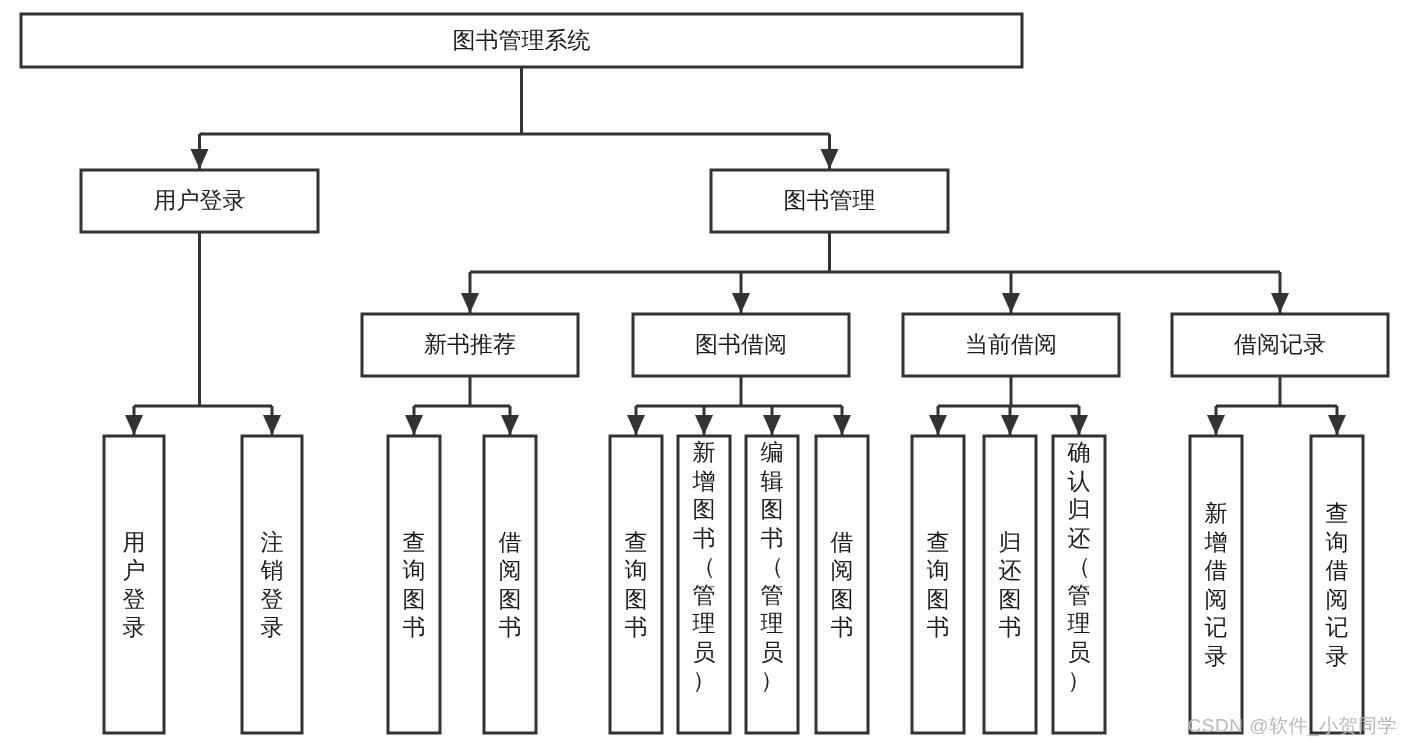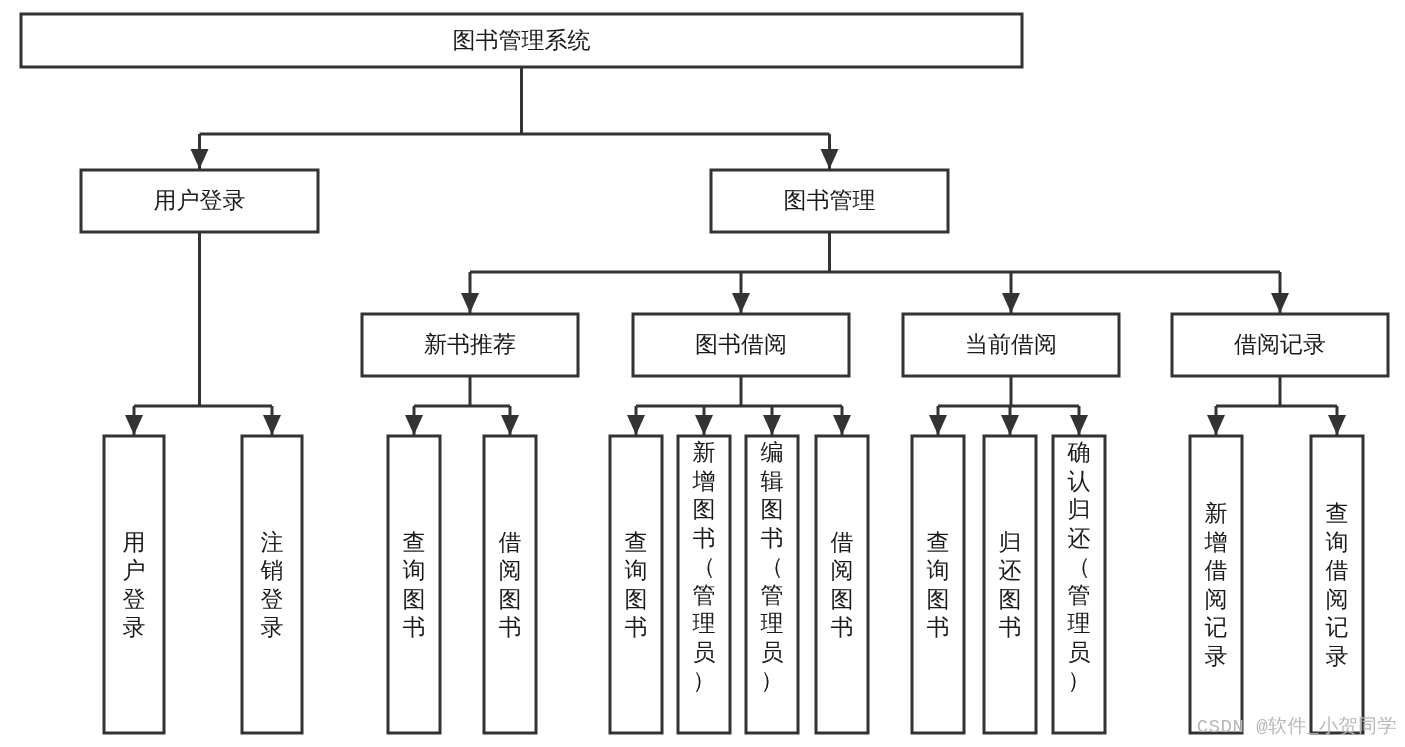--- a/index.html
+++ b/index.html
@@ -50,21 +50,21 @@
     fill: none;
   }
   .arrow-head {
     fill: #333333;
     stroke: none;
   }
   .watermark {
     position: absolute;
     right: 8px;
     bottom: 6px;
-    font-family: Liberation Mono, monospace;
+    font-family: Liberation Sans, sans-serif;
     font-size: 19px;
     color: #b8b8b8;
     white-space: nowrap;
     letter-spacing: 0.5px;
     text-align: center;
   }
 </style>
 </head>
 <body>
 

